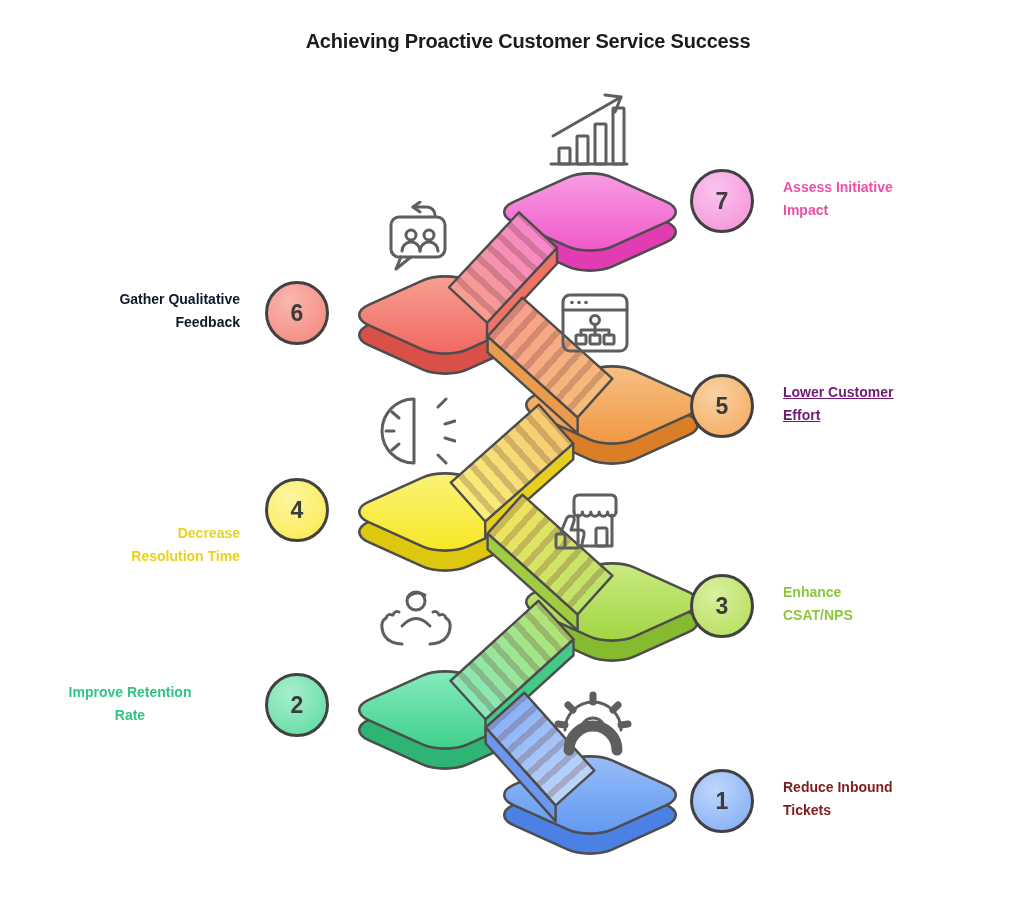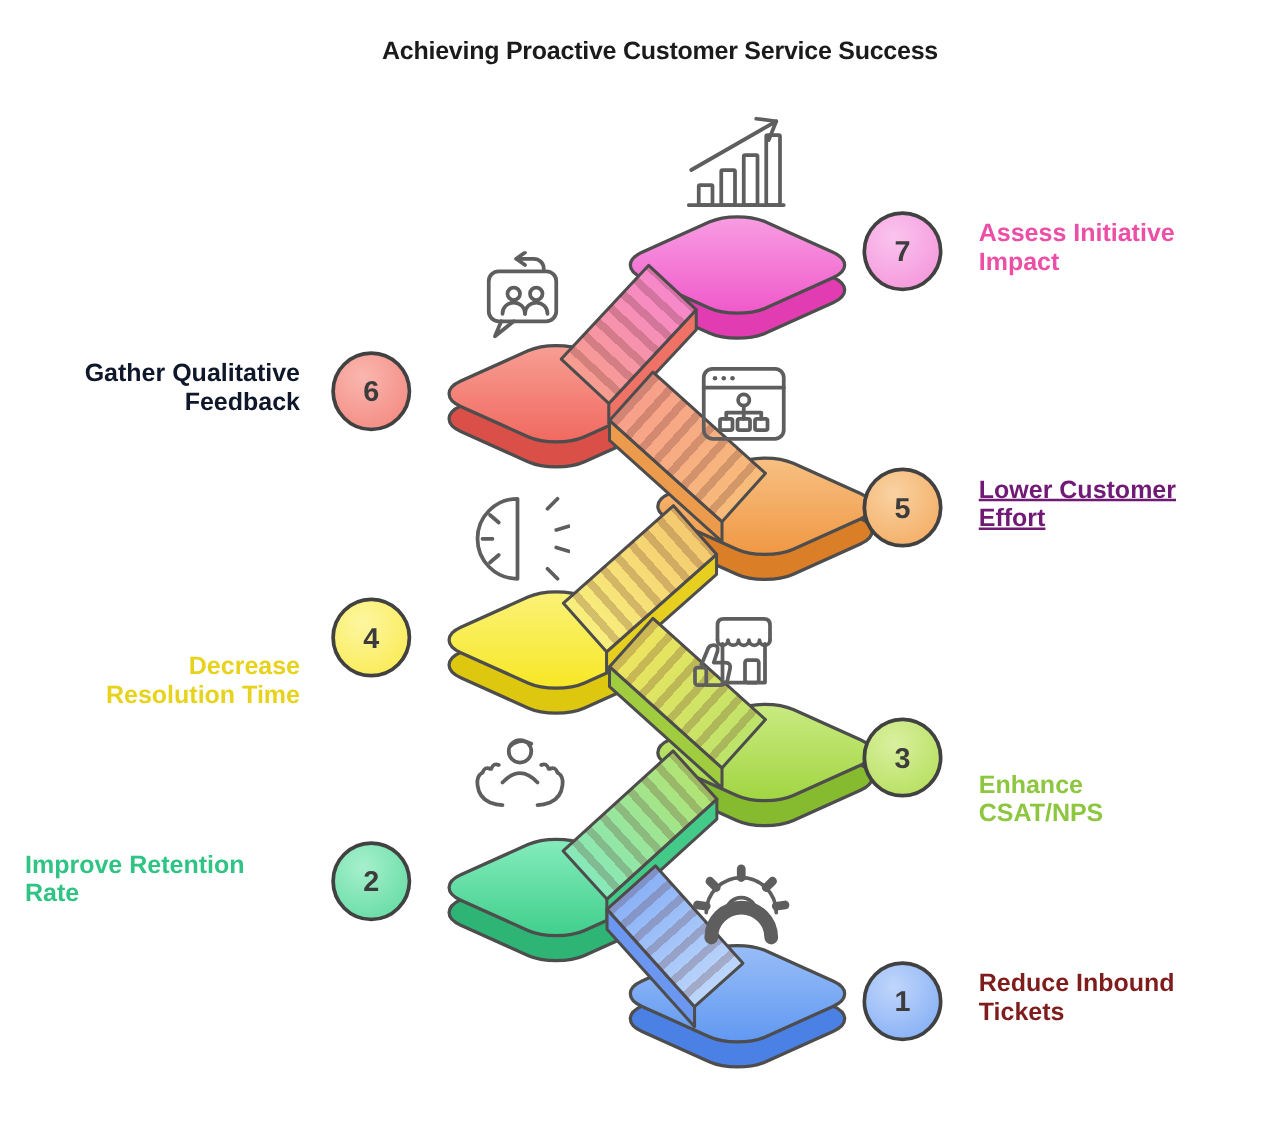--- a/index.html
+++ b/index.html
@@ -15,29 +15,29 @@
   .badge{position:absolute;width:58px;height:58px;border-radius:50%;
          display:flex;align-items:center;justify-content:center;
          font-weight:bold;font-size:23px;box-sizing:content-box;}
   .badge.s7{left:690px;top:169px}
   .badge.s6{left:265px;top:281px}
   .badge.s5{left:690px;top:374px}
   .badge.s4{left:265px;top:478px}
   .badge.s3{left:690px;top:574px}
   .badge.s2{left:265px;top:673px}
   .badge.s1{left:690px;top:769px}
-  .step-label{position:absolute;font-size:20px;font-weight:bold;line-height:23px;
+  .step-label{position:absolute;font-size:14px;font-weight:bold;line-height:23px;
               white-space:pre-line;width:235px;}
   .step-label.lbl7{left:783px;top:176px}
   .step-label.lbl5{left:783px;top:381px}
   .step-label.lbl3{left:783px;top:581px}
   .step-label.lbl1{left:783px;top:776px}
   .step-label.lbl6{left:20px;top:288px;width:220px;text-align:right}
   .step-label.lbl4{left:20px;top:486px;width:220px;text-align:right}
-  .step-label.lbl2{left:20px;top:681px;width:220px;text-align:left}
+  .step-label.lbl2{left:20px;top:681px;width:220px;text-align:center}
   #ic7{left:543px;top:86px;width:96px;height:84px}
   #ic6{left:381px;top:201px;width:74px;height:72px}
   #ic5{left:560px;top:291px;width:70px;height:64px}
   #ic4{left:372px;top:394px;width:84px;height:74px}
   #ic3{left:554px;top:488px;width:82px;height:74px}
   #ic2{left:378px;top:588px;width:76px;height:72px}
   #ic1{left:549px;top:684px;width:88px;height:74px}
 </style>
 </head>
 <body>
@@ -290,20 +290,20 @@
     </div>
 
   <div class="step-label lbl7" style="color: rgb(236, 79, 165);">Assess Initiative
 Impact</div>
   <div class="step-label lbl6" style="color: #0f172a;">Gather Qualitative
 Feedback</div>
   <div class="step-label lbl5" style="color: #701a75; text-decoration: underline;">Lower Customer
 Effort</div>
   <div class="step-label lbl4" style="color: rgb(231, 211, 29); margin-top: 36px;">Decrease
 Resolution Time</div>
-  <div class="step-label lbl3" style="color: rgb(141, 198, 63); margin-top: 36px;">Enhance
+  <div class="step-label lbl3" style="color: rgb(141, 198, 63);">Enhance
 CSAT/NPS</div>
   <div class="step-label lbl2" style="color: rgb(47, 196, 131);">Improve Retention
 Rate</div>
   <div class="step-label lbl1" style="color: #7f1d1d;">Reduce Inbound
 Tickets</div>
 
 </div>
 
 </body></html>

